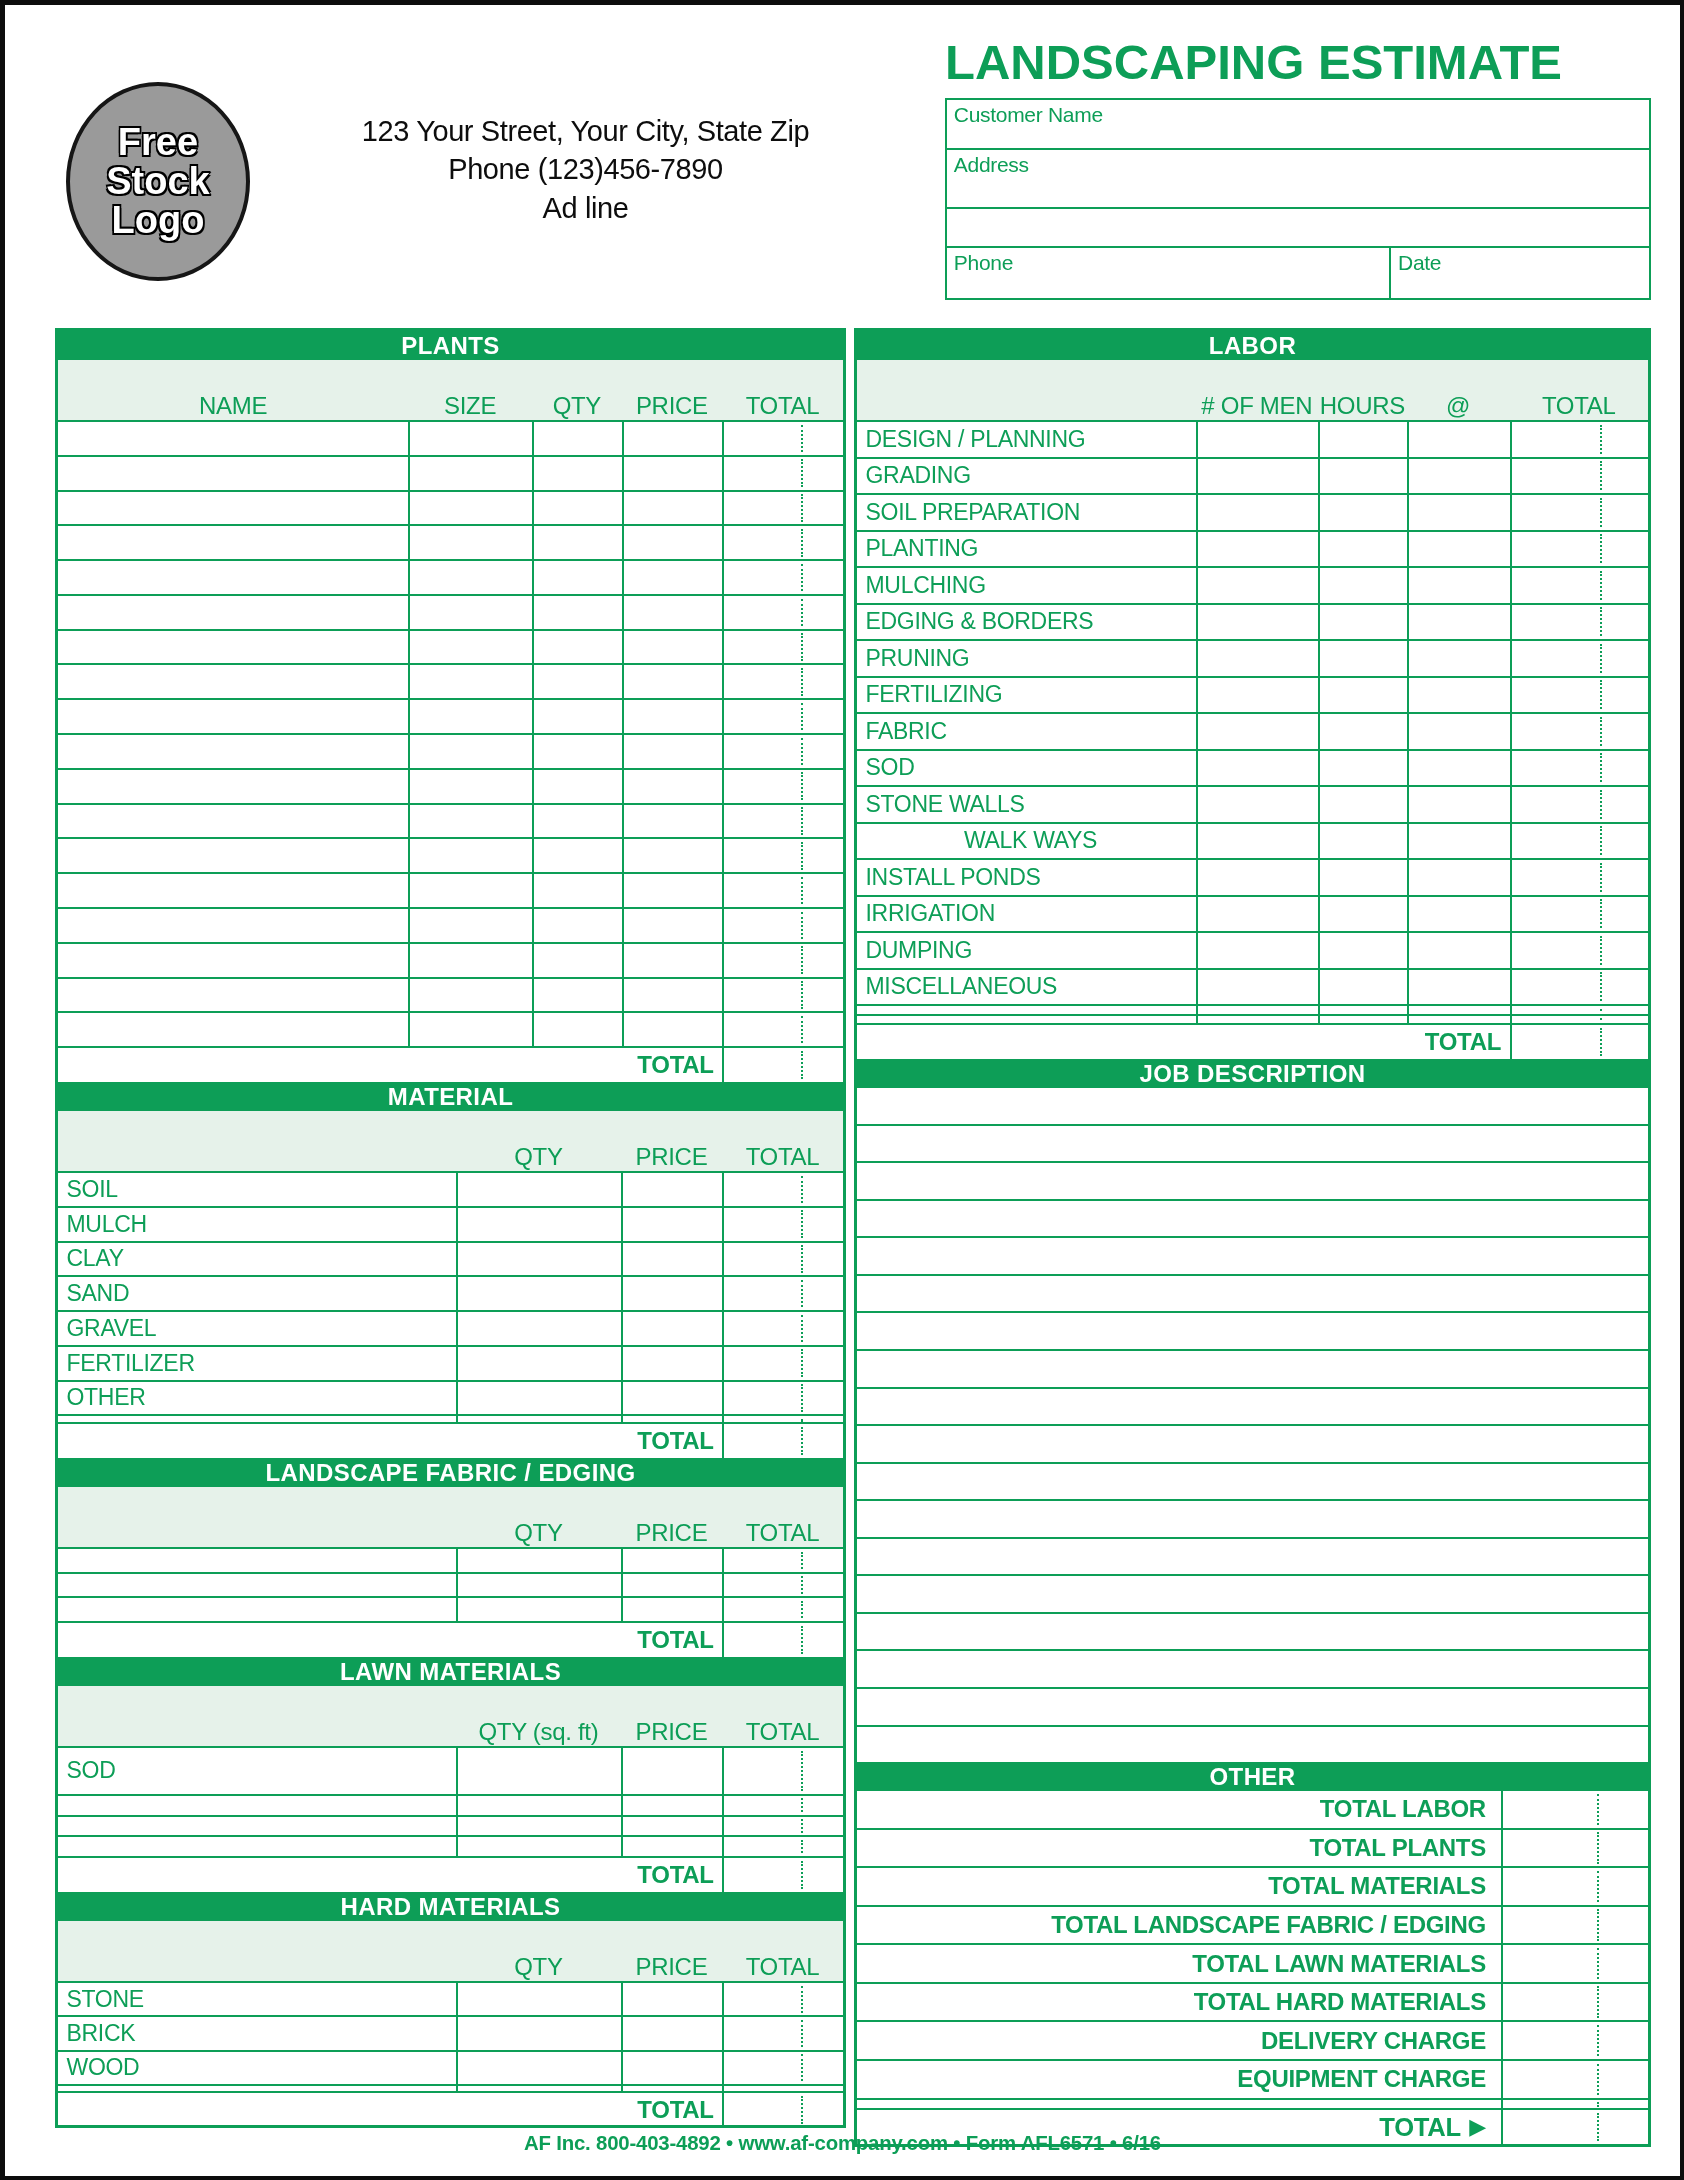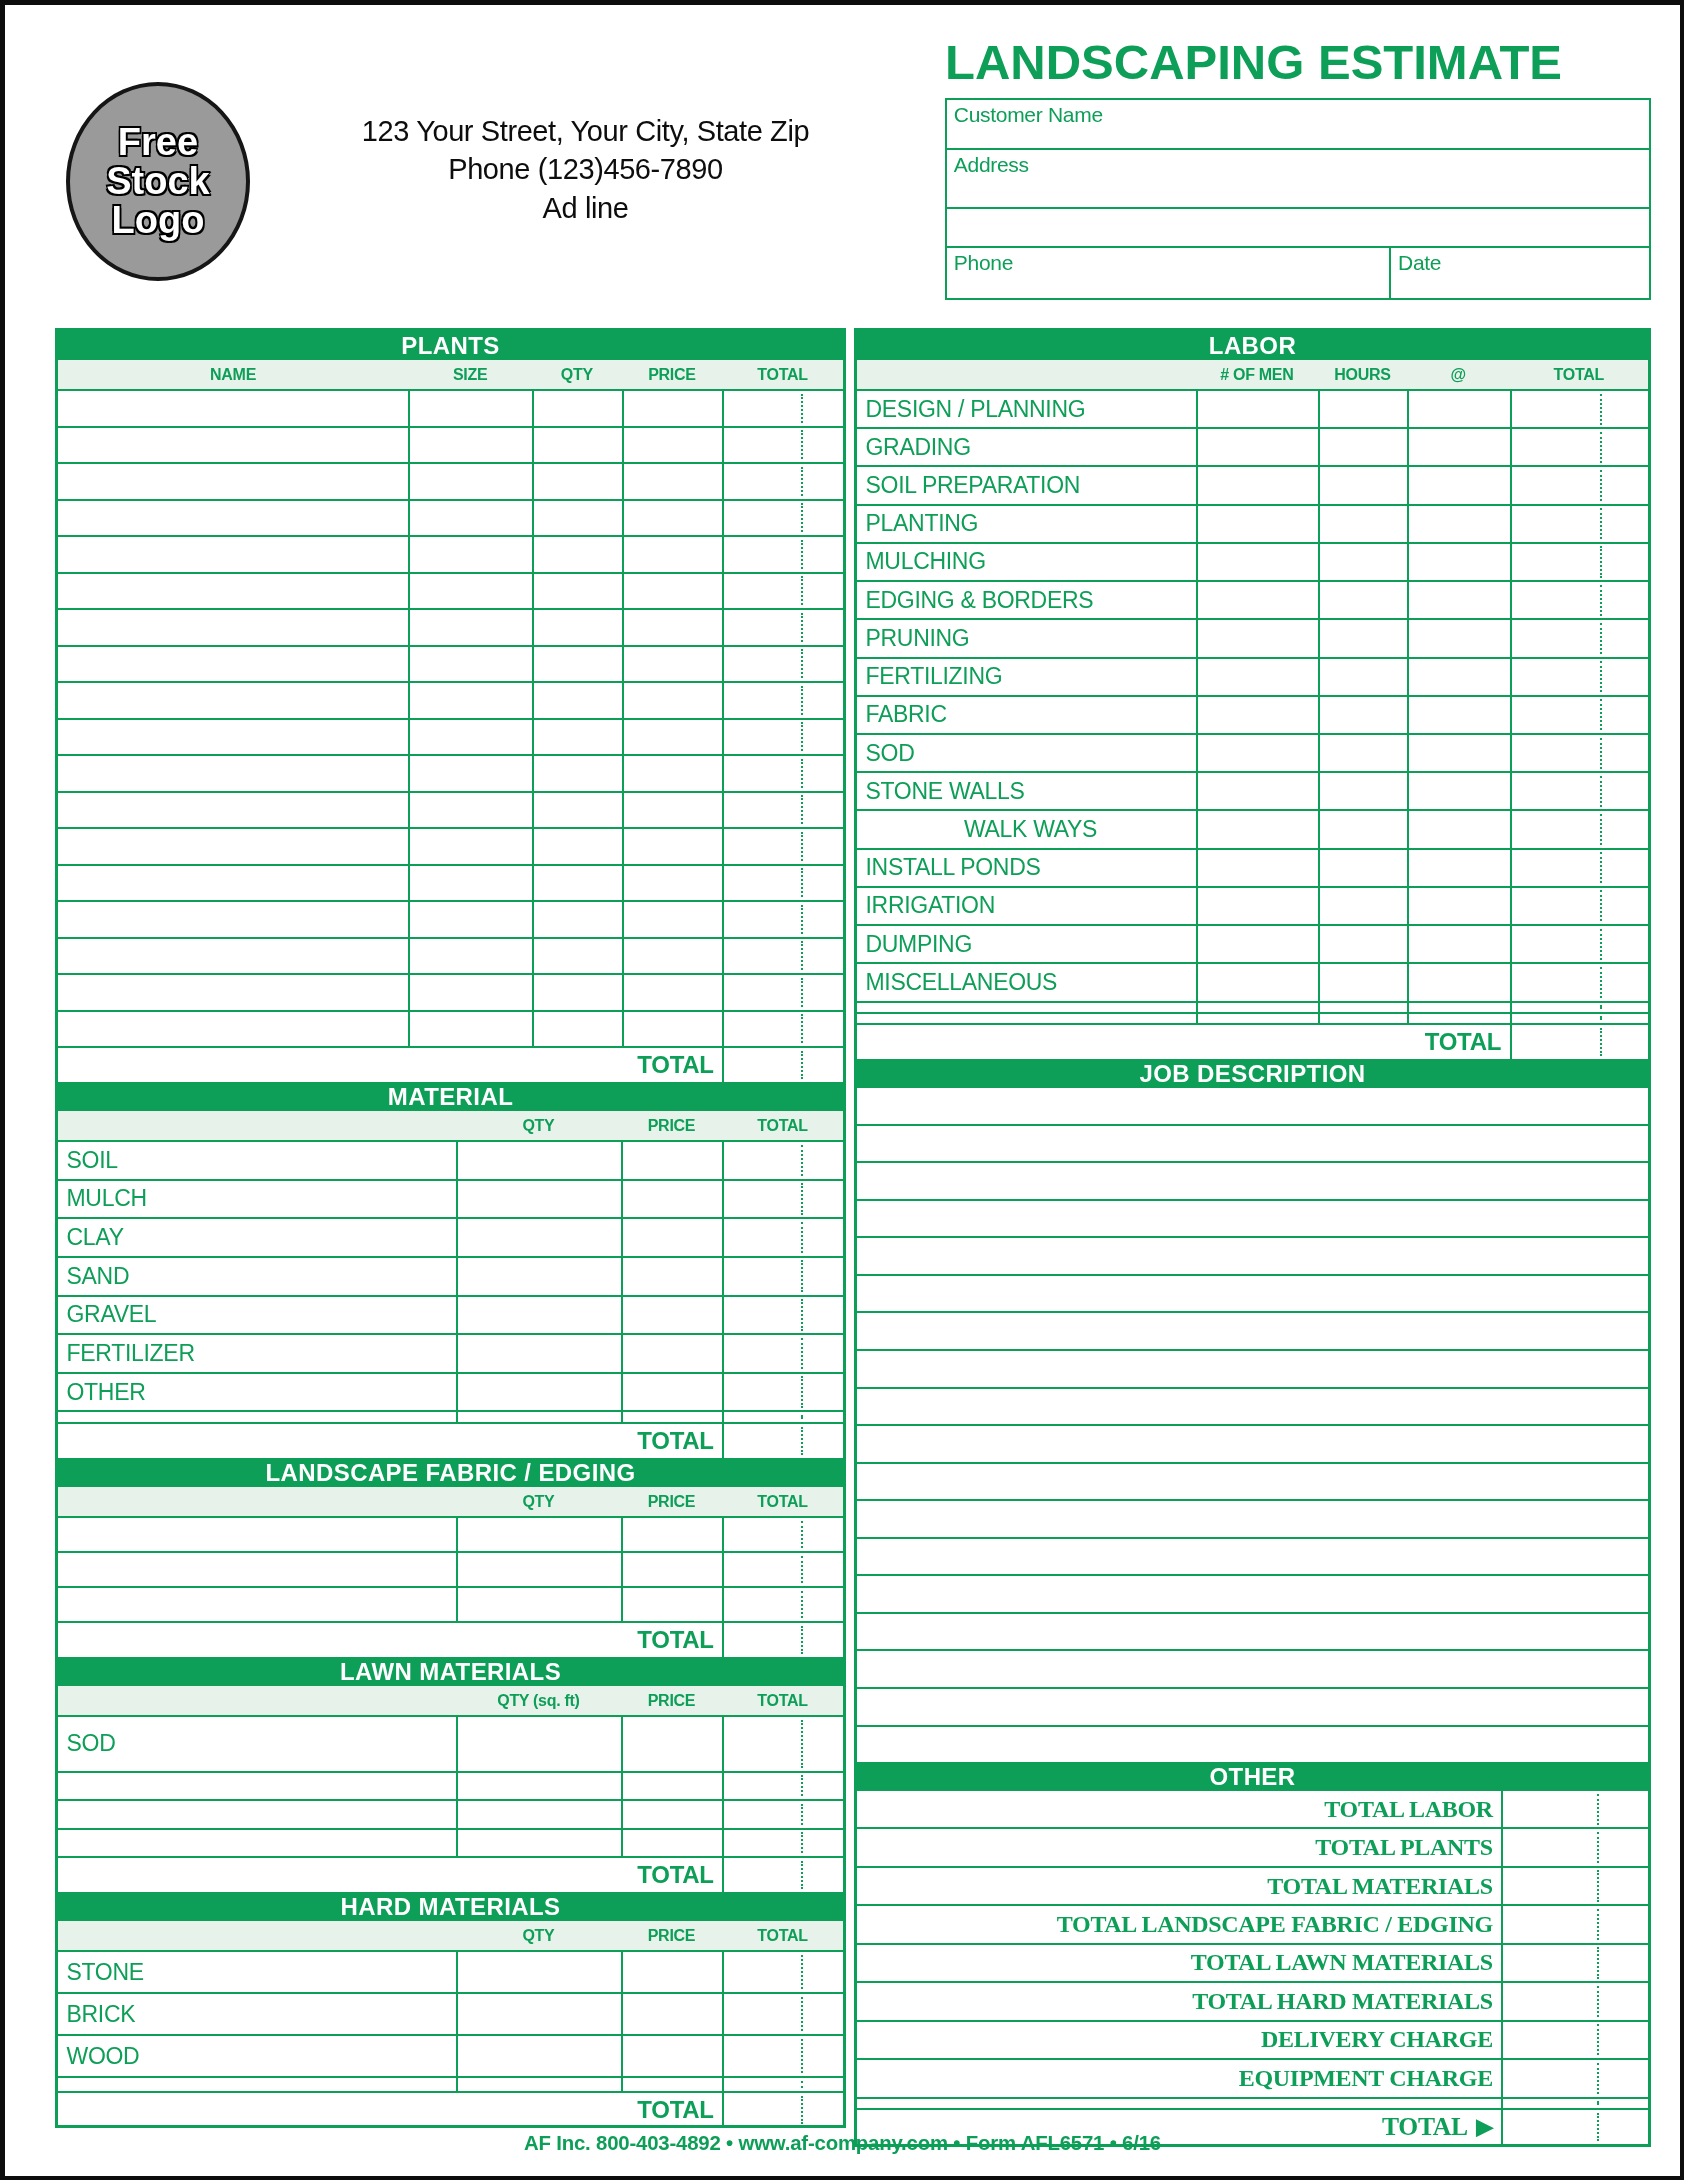--- a/index.html
+++ b/index.html
@@ -61,21 +61,21 @@
   .bar{
     flex:0 0 29px;background:var(--green);color:#fff;font-weight:bold;font-size:24px;
     display:flex;align-items:center;justify-content:center;letter-spacing:0.4px;
   }
   .hdr{
     flex:0 0 31px;background:var(--glight);display:flex;
     border-bottom:2.6px solid var(--green);box-sizing:border-box;
   }
   .hcell{
     display:flex;align-items:center;justify-content:center;box-sizing:border-box;
-    color:var(--green);font-weight:bold;font-size:16px;letter-spacing:-0.3px;
+    color:var(--green);font-weight:normal;font-size:24px;letter-spacing:-0.3px;margin-top:32px;
   }
   .rows{flex:1 1 auto;display:flex;flex-direction:column;}
   .row{flex:1 1 auto;display:flex;box-sizing:border-box;}
   .row + .row{border-top:2.6px solid var(--green);}
   .cell{box-sizing:border-box;display:flex;align-items:center;}
   .bl{border-left:2.6px solid var(--green);}
   .row-label{
     color:var(--green);font-size:23px;letter-spacing:-0.3px;padding-left:8.5px;
     white-space:nowrap;
   }
@@ -95,21 +95,21 @@
   
   .jdrows{flex:1 1 auto;display:flex;flex-direction:column;}
   .jdrow{flex:1 1 auto;}
   .jdrow + .jdrow{border-top:2.6px solid var(--green);}
   
   .totrows{flex:1 1 auto;display:flex;flex-direction:column;}
   .totrow{flex:1 1 auto;display:flex;box-sizing:border-box;}
   .totrow + .totrow{border-top:2.6px solid var(--green);}
   .totlab{
     flex:1 1 auto;display:flex;align-items:center;justify-content:flex-end;
-    color:var(--green);font-weight:bold;font-size:24px;padding-right:8px;letter-spacing:-0.3px;font-family:Liberation Serif, serif;
+    color:var(--green);font-weight:bold;font-size:24px;padding-right:15px;letter-spacing:-0.3px;
   }
   .totval{flex:0 0 18.6%;box-sizing:border-box;border-left:2.6px solid var(--green);}
   .grand{flex:0 0 36px;border-top:2.6px solid var(--green);}
   .grand .totlab{font-size:25.6px;}
   .arrow{font-size:22px;margin-left:8.5px;line-height:1;}
   
   #footer{
     position:absolute;left:0;top:2127px;width:100%;text-align:center;
     color:var(--green);font-weight:bold;font-size:20.4px;letter-spacing:-0.2px;
   }

